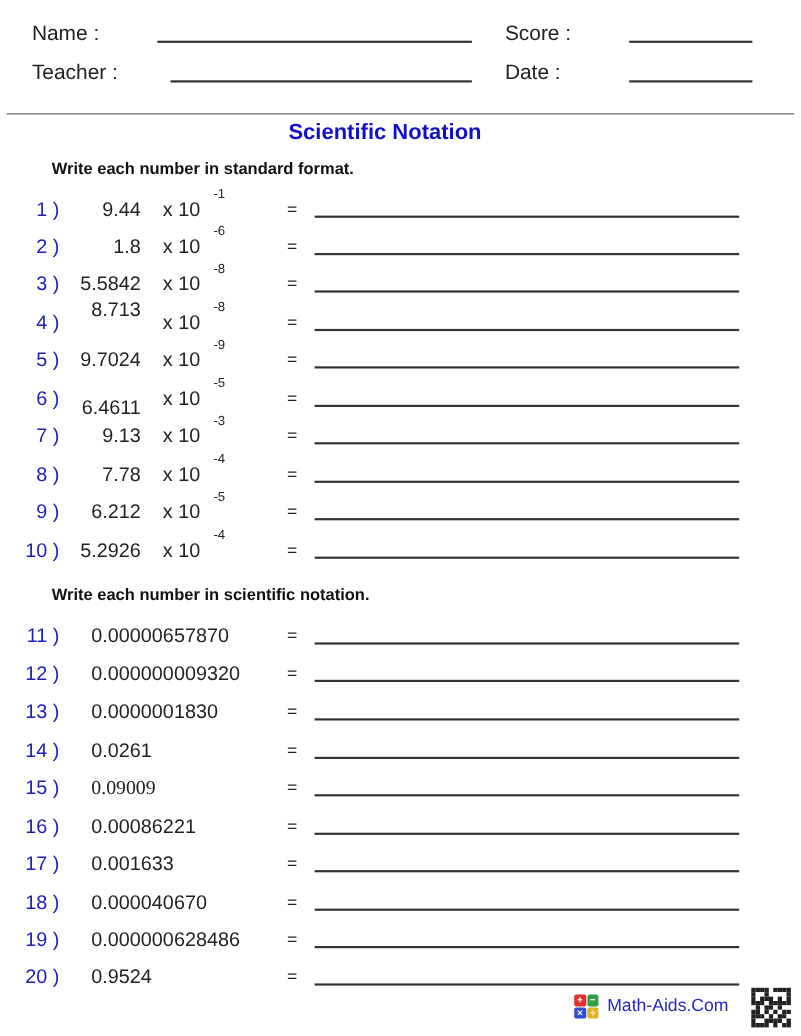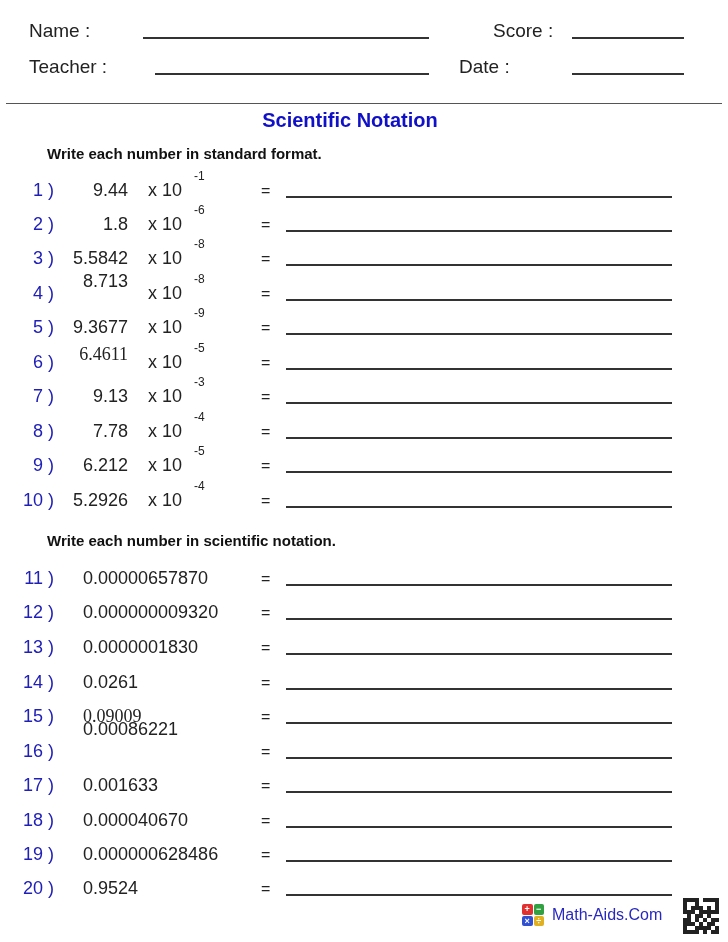--- a/index.html
+++ b/index.html
@@ -24,21 +24,21 @@
   .qr { left: 683px; top: 898px; width: 36px; height: 36px; display: grid; grid-template-columns: repeat(9, 4px); grid-template-rows: repeat(9, 4px); }
   .qr i { display: block; }
 </style>
 </head>
 <body>
 
 <div class="abs hdr-label" style="left:29px;top:20px;">Name :</div>
 <div class="abs hdr-line" style="left:143px;top:37px;width:286px;"></div>
 <div class="abs hdr-label" style="left:29px;top:56px;">Teacher :</div>
 <div class="abs hdr-line" style="left:155px;top:73px;width:274px;"></div>
-<div class="abs hdr-label" style="left:459px;top:20px;margin-left:34px;">Score :</div>
+<div class="abs hdr-label" style="left:459px;top:20px;">Score :</div>
 <div class="abs hdr-line" style="left:572px;top:37px;width:112px;"></div>
 <div class="abs hdr-label" style="left:459px;top:56px;">Date :</div>
 <div class="abs hdr-line" style="left:572px;top:73px;width:112px;"></div>
 
 <div class="abs divider"></div>
 
 <div class="abs title">Scientific Notation</div>
 
 <div class="abs instr" style="top:145px;">Write each number in standard format.</div>
 
@@ -61,27 +61,27 @@
        <div class="abs exp" style="left:194px;top:237px;">-8</div>
        <div class="abs eq" style="left:261px;top:250px;">=</div>
        <div class="abs ans-line" style="top:264px;"></div>
     <div class="abs num" style="left:10px;width:44px;top:283px;">4 )</div>
        <div class="abs val coef" style="left:48px;top:271px;">8.713</div>
        <div class="abs times" style="left:148px;top:283px;">x 10</div>
        <div class="abs exp" style="left:194px;top:272px;">-8</div>
        <div class="abs eq" style="left:261px;top:285px;">=</div>
        <div class="abs ans-line" style="top:299px;"></div>
     <div class="abs num" style="left:10px;width:44px;top:317px;">5 )</div>
-       <div class="abs val coef" style="left:48px;top:317px;">9.3677</div>
+       <div class="abs val coef" style="left:48px;top:317px;">9.7024</div>
        <div class="abs times" style="left:148px;top:317px;">x 10</div>
        <div class="abs exp" style="left:194px;top:306px;">-9</div>
        <div class="abs eq" style="left:261px;top:319px;">=</div>
        <div class="abs ans-line" style="top:333px;"></div>
     <div class="abs num" style="left:10px;width:44px;top:352px;">6 )</div>
-       <div class="abs val coef" style="left:48px;top:344px;font-family:Liberation Serif, serif;">6.4611</div>
+       <div class="abs val coef" style="left:48px;top:360px;">6.4611</div>
        <div class="abs times" style="left:148px;top:352px;">x 10</div>
        <div class="abs exp" style="left:194px;top:341px;">-5</div>
        <div class="abs eq" style="left:261px;top:354px;">=</div>
        <div class="abs ans-line" style="top:368px;"></div>
     <div class="abs num" style="left:10px;width:44px;top:386px;">7 )</div>
        <div class="abs val coef" style="left:48px;top:386px;">9.13</div>
        <div class="abs times" style="left:148px;top:386px;">x 10</div>
        <div class="abs exp" style="left:194px;top:375px;">-3</div>
        <div class="abs eq" style="left:261px;top:388px;">=</div>
        <div class="abs ans-line" style="top:402px;"></div>
@@ -122,21 +122,21 @@
        <div class="abs ans-line" style="top:653px;"></div>
     <div class="abs num" style="left:10px;width:44px;top:672px;">14 )</div>
        <div class="abs val" style="left:83px;top:672px;">0.0261</div>
        <div class="abs eq" style="left:261px;top:674px;">=</div>
        <div class="abs ans-line" style="top:688px;"></div>
     <div class="abs num" style="left:10px;width:44px;top:706px;">15 )</div>
        <div class="abs val" style="left:83px;top:706px;font-family:Liberation Serif, serif;">0.09009</div>
        <div class="abs eq" style="left:261px;top:708px;">=</div>
        <div class="abs ans-line" style="top:722px;"></div>
     <div class="abs num" style="left:10px;width:44px;top:741px;">16 )</div>
-       <div class="abs val" style="left:83px;top:719px;">0.00086221</div>
+       <div class="abs val" style="left:83px;top:741px;">0.00086221</div>
        <div class="abs eq" style="left:261px;top:743px;">=</div>
        <div class="abs ans-line" style="top:757px;"></div>
     <div class="abs num" style="left:10px;width:44px;top:775px;">17 )</div>
        <div class="abs val" style="left:83px;top:775px;">0.001633</div>
        <div class="abs eq" style="left:261px;top:777px;">=</div>
        <div class="abs ans-line" style="top:791px;"></div>
     <div class="abs num" style="left:10px;width:44px;top:810px;">18 )</div>
        <div class="abs val" style="left:83px;top:810px;">0.000040670</div>
        <div class="abs eq" style="left:261px;top:812px;">=</div>
        <div class="abs ans-line" style="top:826px;"></div>

